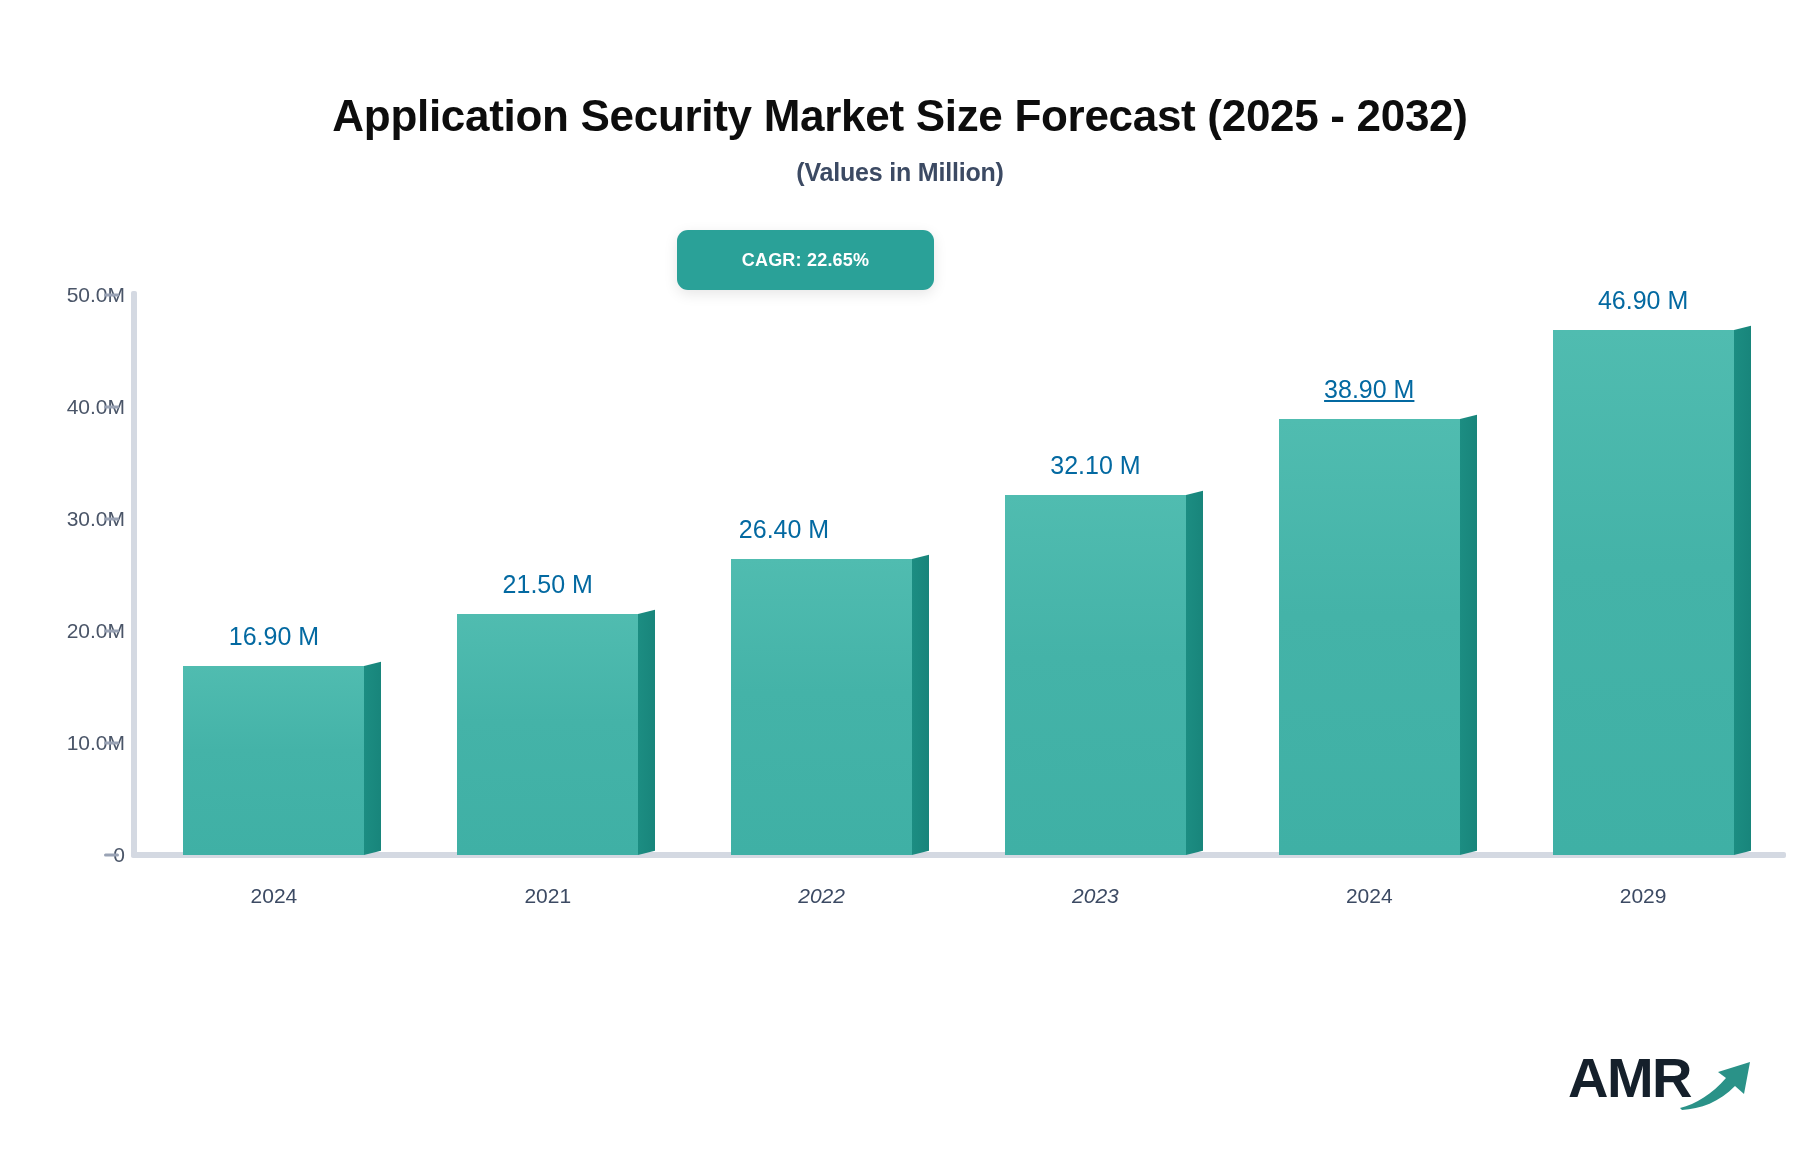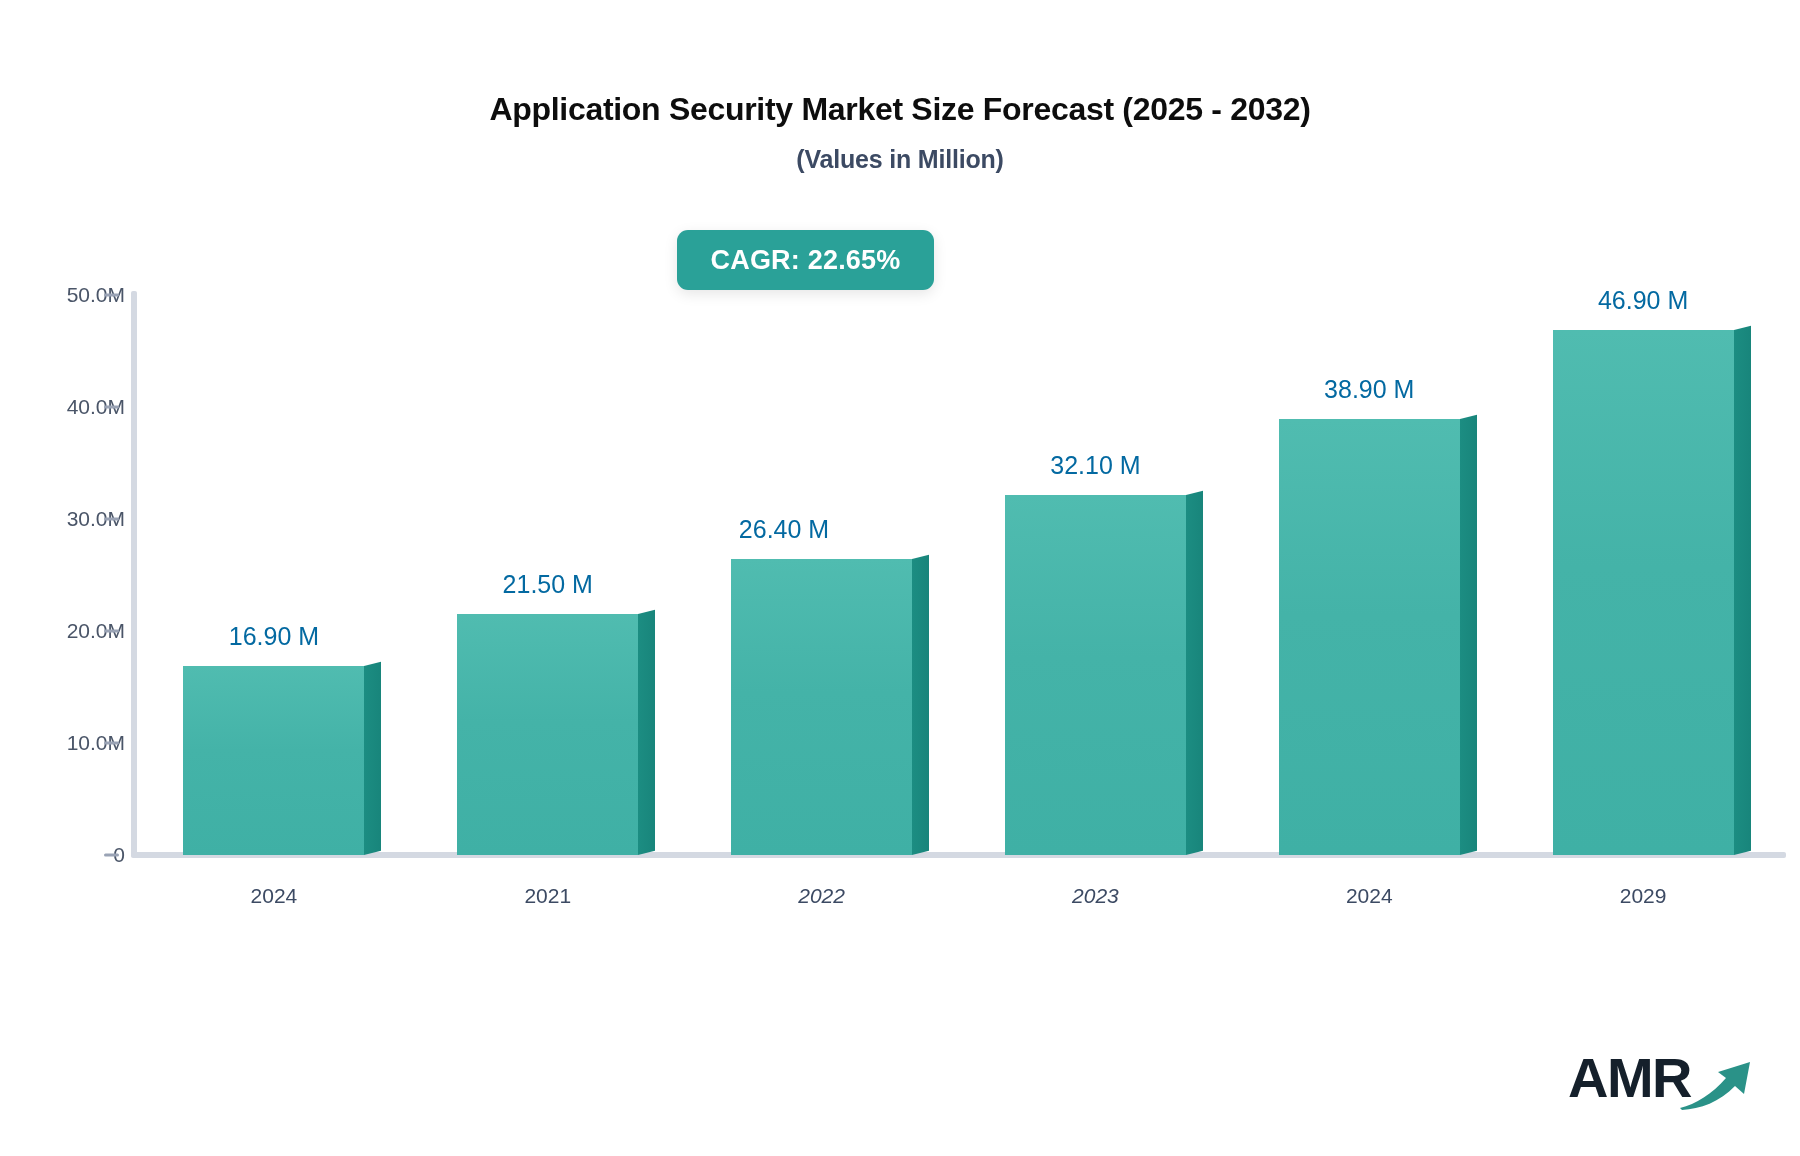--- a/index.html
+++ b/index.html
@@ -25,21 +25,21 @@
 
   
   .title-block {
     position: absolute;
     left: 0;
     top: 92px;
     width: 1800px;
     text-align: center;
   }
   .chart-title {
-    font-size: 32px;
+    font-size: 44px;
     font-weight: bold;
     color: #0d0d0d;
     letter-spacing: -0.3px;
     line-height: 1.1;
     white-space: nowrap;
   }
   .chart-subtitle {
     margin-top: 18px;
     font-size: 25px;
     font-weight: bold;
@@ -56,21 +56,21 @@
     height: 60px;
     background: #2aa198;
     border-radius: 11px;
     display: flex;
     align-items: center;
     justify-content: center;
     box-shadow: 0 4px 14px rgba(0,0,0,0.10);
   }
   .cagr-badge span {
     color: #ffffff;
-    font-size: 27px;
+    font-size: 18px;
     font-weight: bold;
     letter-spacing: 0.2px;
   }
 
   
   
   .plot {
     position: absolute;
     left: 0;
     top: 0;
@@ -230,21 +230,21 @@
         <div class="bar-label" style="left: 664px; top: 515.32px;">26.40 M</div>
         <div class="bar-wrap" style="left: 1005px; top: 495.48px; width: 181px; height: 359.52px;">
           <div class="bar" style="height: 359.52px;"></div>
           <div class="bar-side" style="left: 181px; height: 359.52px;"></div>
         </div>
         <div class="bar-label" style="left: 975.417px; top: 451.48px;">32.10 M</div>
         <div class="bar-wrap" style="left: 1279px; top: 419.32px; width: 181px; height: 435.68px;">
           <div class="bar" style="height: 435.68px;"></div>
           <div class="bar-side" style="left: 181px; height: 435.68px;"></div>
         </div>
-        <div class="bar-label" style="left: 1249.25px; top: 375.32px;">38.90 M</div>
+        <div class="bar-label" style="left: 1249.25px; top: 375.32px; text-decoration: underline;">38.90 M</div>
         <div class="bar-wrap" style="left: 1553px; top: 329.72px; width: 181px; height: 525.28px;">
           <div class="bar" style="height: 525.28px;"></div>
           <div class="bar-side" style="left: 181px; height: 525.28px;"></div>
         </div>
         <div class="bar-label" style="left: 1523.08px; top: 285.72px;">46.90 M</div>
       </div>
     <div id="xlabels">
         <div class="x-label" style="left: 153.917px;">2024</div>
         <div class="x-label" style="left: 427.75px;">2021</div>
         <div class="x-label" style="left: 701.583px; font-style: italic;">2022</div>

